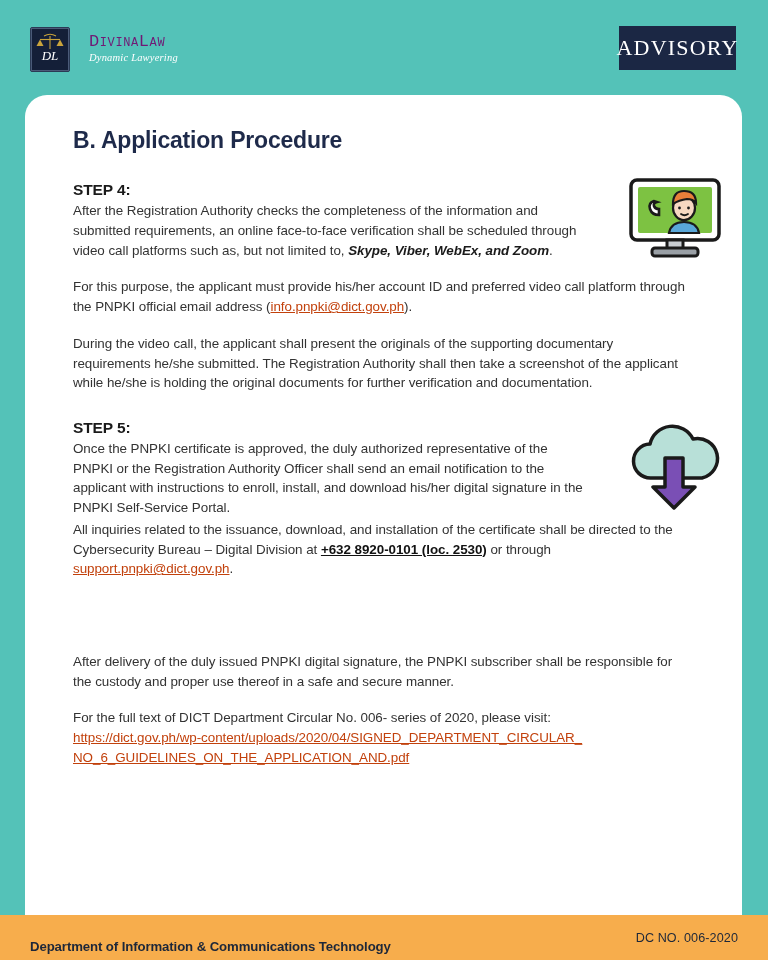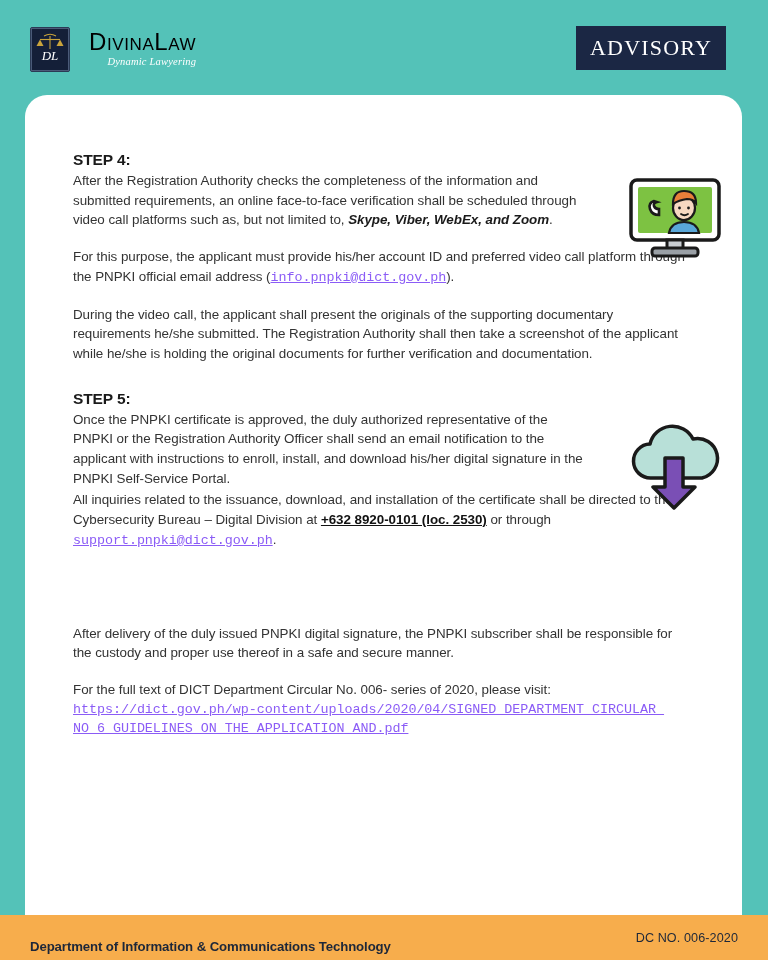--- a/index.html
+++ b/index.html
@@ -35,43 +35,43 @@
     background: #141f38;
     border: 1px solid #2b3category;
     border: 1px solid #2b3a55;
     border-radius: 2px;
     position: relative;
     flex: none;
   }
   .brand-mark svg { display: block; }
   .brand-text { line-height: 1; padding-bottom: 2px; }
   .brand-name {
-    font-family: Liberation Sans, sans-serif;
-    color: #000000;
-    font-size: 24px;
+    font-family: Liberation Mono, monospace;
+    color: #701a75;
+    font-size: 17px;
     letter-spacing: 0.6px;
     font-variant: small-caps;
     text-transform: capitalize;
     white-space: nowrap;
   }
   .brand-tag {
     font-family: "Liberation Serif", serif;
     font-style: italic;
     color: #ffffff;
     font-size: 10.5px;
     text-align: right;
     margin-top: 3px;
     letter-spacing: 0.2px;
     white-space: nowrap;
   }
   .advisory-badge {
     position: absolute;
-    right: 42px;
+    right: 32px;
     top: 26px;
-    width: 150px;
+    width: 117px;
     height: 44px;
     background: #1b2744;
     display: flex;
     align-items: center;
     justify-content: center;
   }
   .advisory-badge span {
     font-family: "Liberation Serif", serif;
     color: #ffffff;
     font-size: 22px;
@@ -115,23 +115,22 @@
     font-size: 13.4px;
     line-height: 1.47;
     margin-top: 2px;
     letter-spacing: -0.05px;
   }
   p.body.gap { margin-top: 17px; }
   p.body.gap-lg { }
 
   p.body b { color: #1a1a1a; font-weight: bold; font-style: italic; }
   a.link {
-    color: #8b5cf6;
+    color: #c2410c;
     text-decoration: underline;
-    font-family: Liberation Mono, monospace;
   }
   .phone {
     color: #111111;
     font-weight: bold;
     text-decoration: underline;
   }
   .url-line { display: block; }
 
   .narrow { max-width: 520px; }
   .narrow5 { max-width: 512px; }
@@ -203,20 +202,21 @@
     </div>
   </div>
 
   <div class="advisory-badge">
     <span>ADVISORY</span>
   </div>
 </div>
 
 <div class="card">
 
+  <h2 class="section-heading">B. Application Procedure</h2>
 
   <div class="step-label">STEP 4:</div>
   <p class="body narrow"><span>After the Registration Authority checks the completeness of the information and submitted requirements, an online face-to-face verification shall be scheduled through video call platforms such as, but not limited to, </span><b>Skype, Viber, WebEx, and Zoom</b><span>.</span></p>
 
   <p class="body gap"><span>For this purpose, the applicant must provide his/her account ID and preferred video call platform through the PNPKI official email address (</span><a class="link" href="#">info.pnpki@dict.gov.ph</a><span>).</span></p>
 
   <p class="body gap">During the video call, the applicant shall present the originals of the supporting documentary requirements he/she submitted. The Registration Authority shall then take a screenshot of the applicant while he/she is holding the original documents for further verification and documentation.</p>
 
   <div class="step-label">STEP 5:</div>
   <p class="body narrow5">Once the PNPKI certificate is approved, the duly authorized representative of the PNPKI or the Registration Authority Officer shall send an email notification to the applicant with instructions to enroll, install, and download his/her digital signature in the PNPKI Self-Service Portal.</p>

